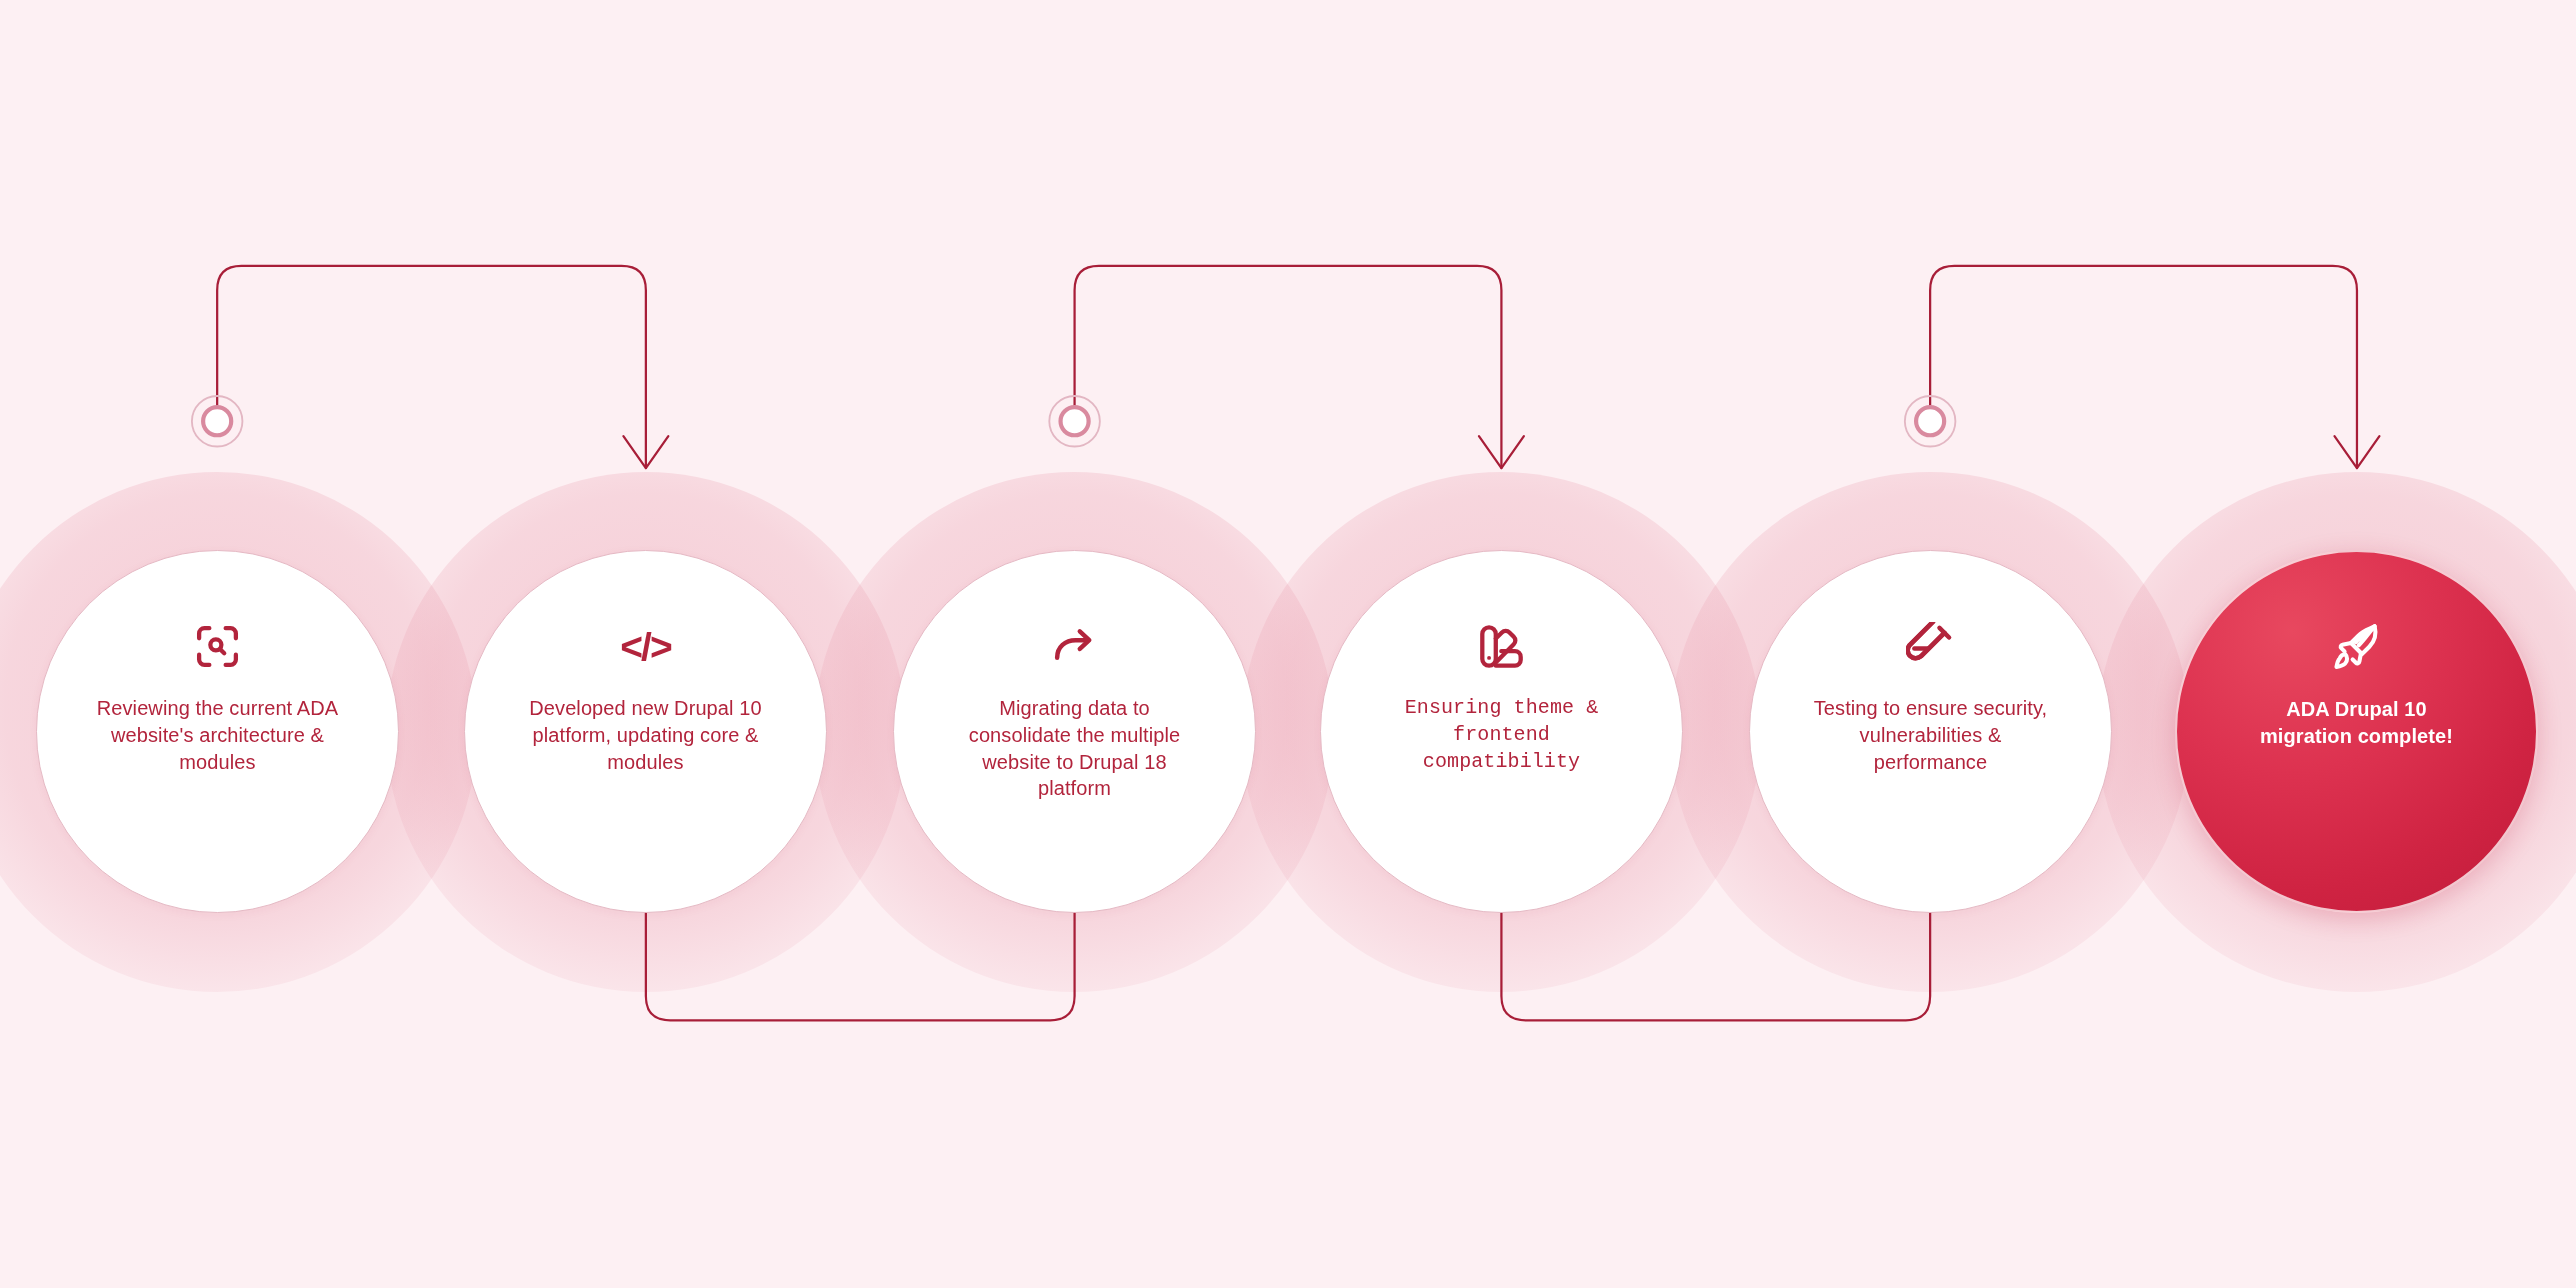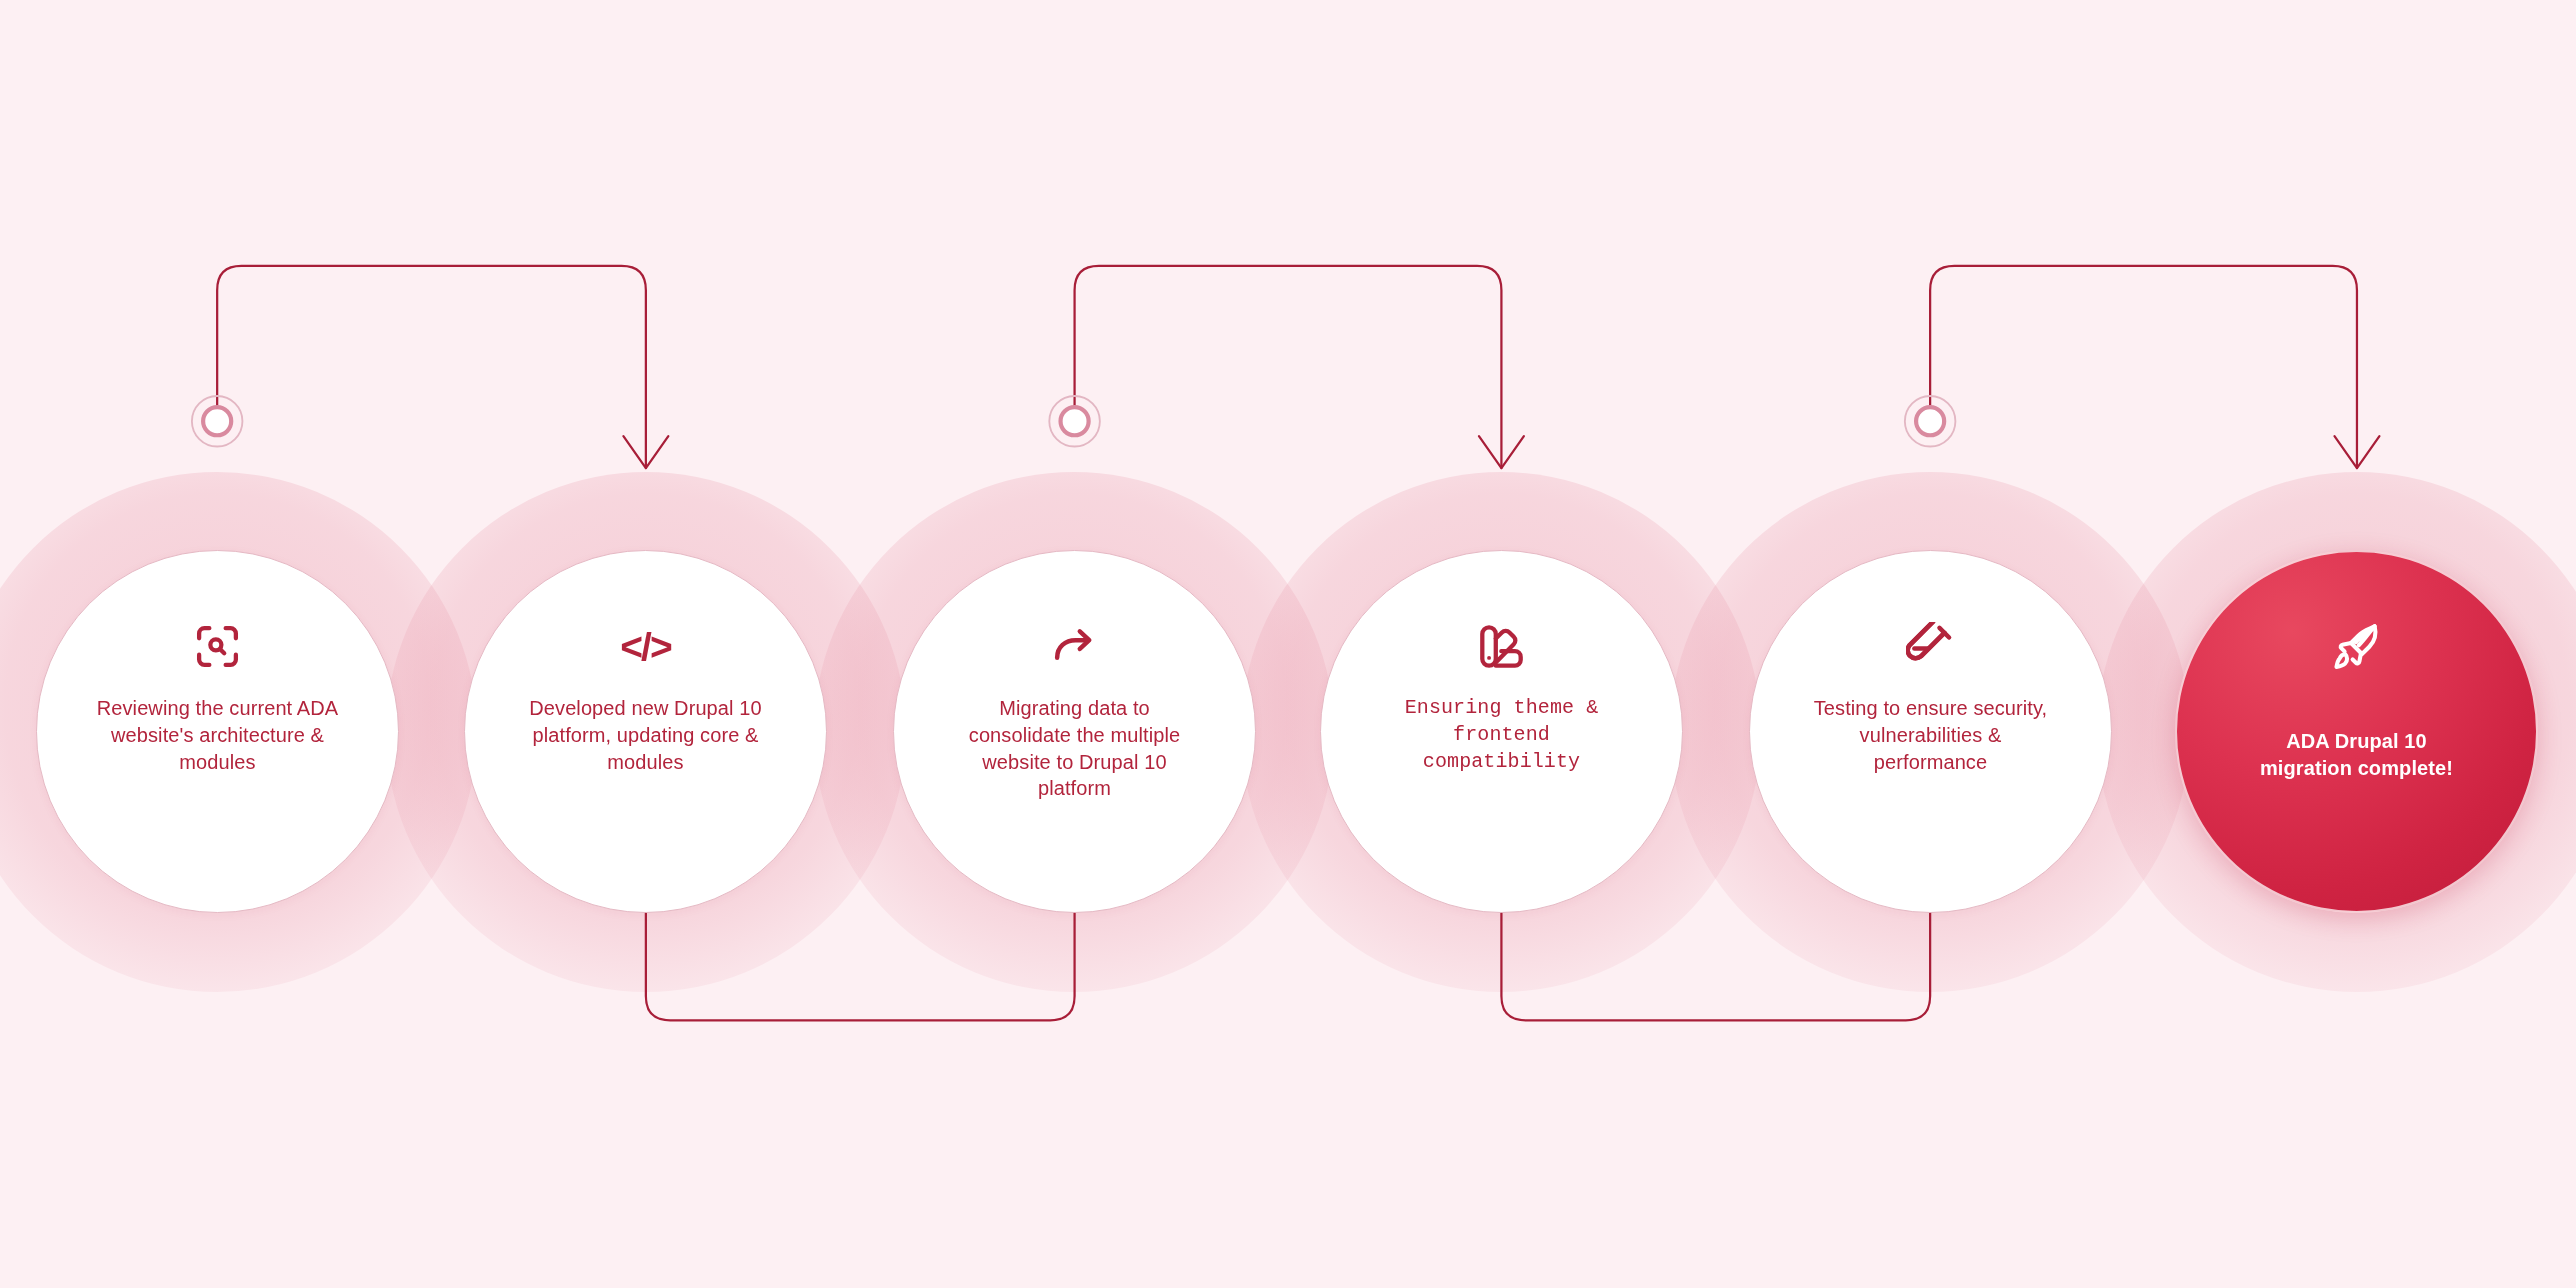--- a/index.html
+++ b/index.html
@@ -183,21 +183,21 @@
         </div>
         <div class="node-label">Developed new Drupal 10 platform, updating core &amp; modules</div>
       </div>
       <div class="node" style="left: 893px; top: 550px;">
         <div class="node-icon">
           <svg width="49" height="49" viewBox="0 0 24 24" fill="none" stroke="currentColor" stroke-width="2.2" stroke-linecap="round" stroke-linejoin="round">
       <path d="M3.5 17.5c0-5.2 4-8.6 9-8.6h6"></path>
       <path d="M14.6 4.6 19.2 8.9 14.6 13.2"></path>
     </svg>
         </div>
-        <div class="node-label">Migrating data to consolidate the multiple website to Drupal 10 platform</div>
+        <div class="node-label">Migrating data to consolidate the multiple website to Drupal 18 platform</div>
       </div>
       <div class="node" style="left: 1320px; top: 550px; font-family: Liberation Mono, monospace;">
         <div class="node-icon">
           <svg width="49" height="49" viewBox="0 0 24 24" fill="none" stroke="currentColor" stroke-width="2.1" stroke-linecap="round" stroke-linejoin="round">
       <rect x="2.6" y="2.6" width="6.6" height="18.8" rx="3.3"></rect>
       <circle cx="5.9" cy="17.6" r="0.95" fill="currentColor" stroke="none"></circle>
       <path d="M9.2 8.1 12.2 5.1a2.6 2.6 0 0 1 3.7 0l2.1 2.1a2.6 2.6 0 0 1 0 3.7L9.2 19.8"></path>
       <path d="M11.9 14.3h6.7a2.8 2.8 0 0 1 2.8 2.8v1.5a2.8 2.8 0 0 1-2.8 2.8H9.2"></path>
     </svg>
         </div>
@@ -207,21 +207,21 @@
         <div class="node-icon">
           <svg width="49" height="49" viewBox="0 0 24 24" fill="none" stroke="currentColor" stroke-width="2.2" stroke-linecap="round" stroke-linejoin="round">
       <path d="M16.4 2.9 21.1 7.6"></path>
       <path d="M18.8 5.3 7.3 16.8a3.9 3.9 0 0 1-5.5-5.5L13.3 -0.2"></path>
       <path d="M18.8 5.3 7.3 16.8a3.9 3.9 0 0 1-5.5-5.5L13.3 -0.2" transform="translate(0,0)"></path>
       <path d="M4.1 13.0 10.6 13.0"></path>
     </svg>
         </div>
         <div class="node-label">Testing to ensure security, vulnerabilities &amp; performance</div>
       </div>
-      <div class="node final" style="left: 2175px; top: 550px; gap: 32px;">
+      <div class="node final" style="left: 2175px; top: 550px;">
         <div class="node-icon">
           <svg width="49" height="49" viewBox="0 0 24 24" fill="none" stroke="currentColor" stroke-width="2.0" stroke-linecap="round" stroke-linejoin="round">
       <path d="M13.1 10.9c3.4-3.4 5.6-7.1 7.8-9.3-2.2 2.2-5.9 4.4-9.3 7.8"></path>
       <path d="M20.9 1.6c.9 3.7.1 7.3-2.6 10l-3.6 3.6-5.4-5.4 3.6-3.6c2.7-2.7 6.3-3.5 8-4.6z"></path>
       <path d="M9.3 9.8 5.1 10.6a1 1 0 0 0-.55 1.69l1.6 1.6"></path>
       <path d="M14.2 14.7l-.8 4.2a1 1 0 0 1-1.69.55l-1.6-1.6"></path>
       <path d="M6.4 15.2a3.3 3.3 0 0 1 0 4.7c-1.1 1.1-4.2 1.6-4.2 1.6s.5-3.1 1.6-4.2a3.3 3.3 0 0 1 2.6-2.1z"></path>
     </svg>
         </div>
         <div class="node-label">ADA Drupal 10 migration complete!</div>

